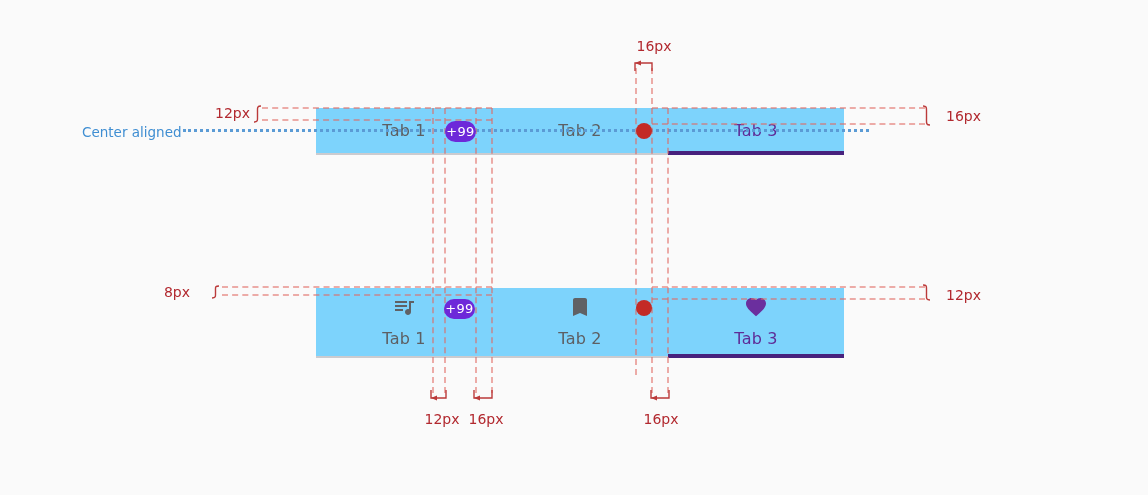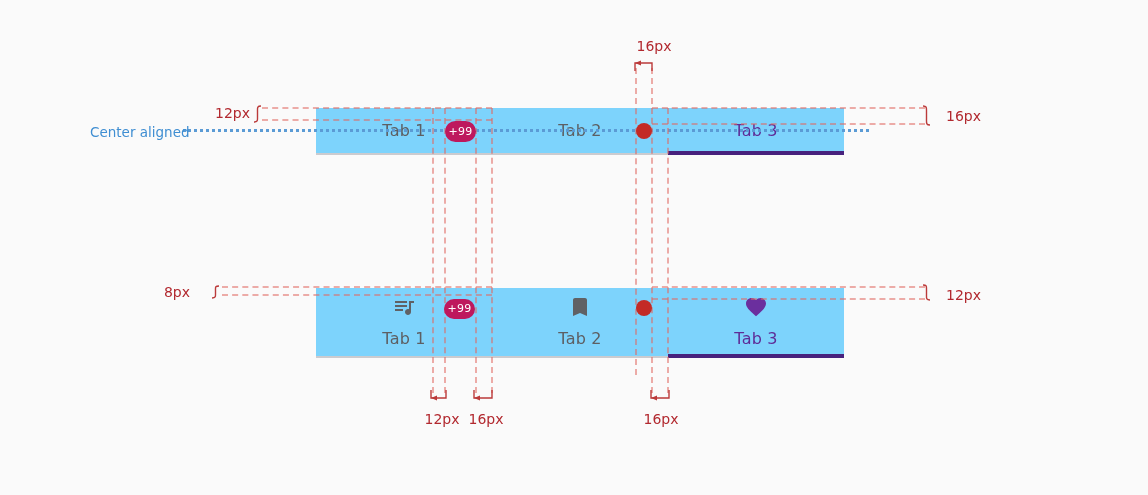--- a/index.html
+++ b/index.html
@@ -16,32 +16,32 @@
   .tab-label { font-size:16px; color:#5d5f63; letter-spacing:.2px; z-index:3; }
   .tab.active .tab-label { color:#5e2c97; }
   .tabbar.bottom .tab { justify-content:flex-start; }
   .tabbar.bottom .tab-icon { margin-top:7px; height:24px; }
   .tabbar.bottom .tab-label { margin-top:10px; }
   .underline { position:absolute; z-index:2; height:4px; background:#47217d; width:176px; left:668px; }
   .underline.top-row { top:151px; }
   .underline.bottom-row { top:354px; }
 
   
-  .badge-pill { position:absolute; z-index:6; background:#be185d; color:#ffffff;
-                font-size:11px; line-height:21px; text-align:center; width:31px; height:21px;
+  .badge-pill { position:absolute; z-index:6; background:#6d28d9; color:#ffffff;
+                font-size:13px; line-height:21px; text-align:center; width:31px; height:21px;
                 border-radius:11px; letter-spacing:.3px; }
   .badge-pill.p-top { left:445px; top:121px; }
   .badge-pill.p-bottom { left:444px; top:299px; height:20px; line-height:20px; }
   .badge-dot { position:absolute; z-index:6; width:16px; height:16px; border-radius:50%;
                background:#c32a26; }
   .badge-dot.d-top { left:636px; top:123px; }
   .badge-dot.d-bottom { left:636px; top:300px; }
 
   
-  .center-note { position:absolute; left:90px; top:124px; font-size:13.5px; color:#3f8ed2; z-index:3; }
+  .center-note { position:absolute; left:82px; top:124px; font-size:13.5px; color:#3f8ed2; z-index:3; }
   .blue-dotted { position:absolute; left:183px; top:129px; width:686px; border-top:3px dotted #5b9bd5;
                  z-index:2; }
 
   
   .hguide { position:absolute; border-top:2px dashed rgba(224,105,99,.55); z-index:4; }
   .vguide { position:absolute; border-left:2px dashed rgba(224,105,99,.55); z-index:4; width:0; }
   .h1 { left:262px; top:107px; width:230px; }
   .h2 { left:262px; top:119px; width:230px; }
   .h3 { left:652px; top:107px; width:273px; }
   .h4 { left:652px; top:123px; width:273px; }

